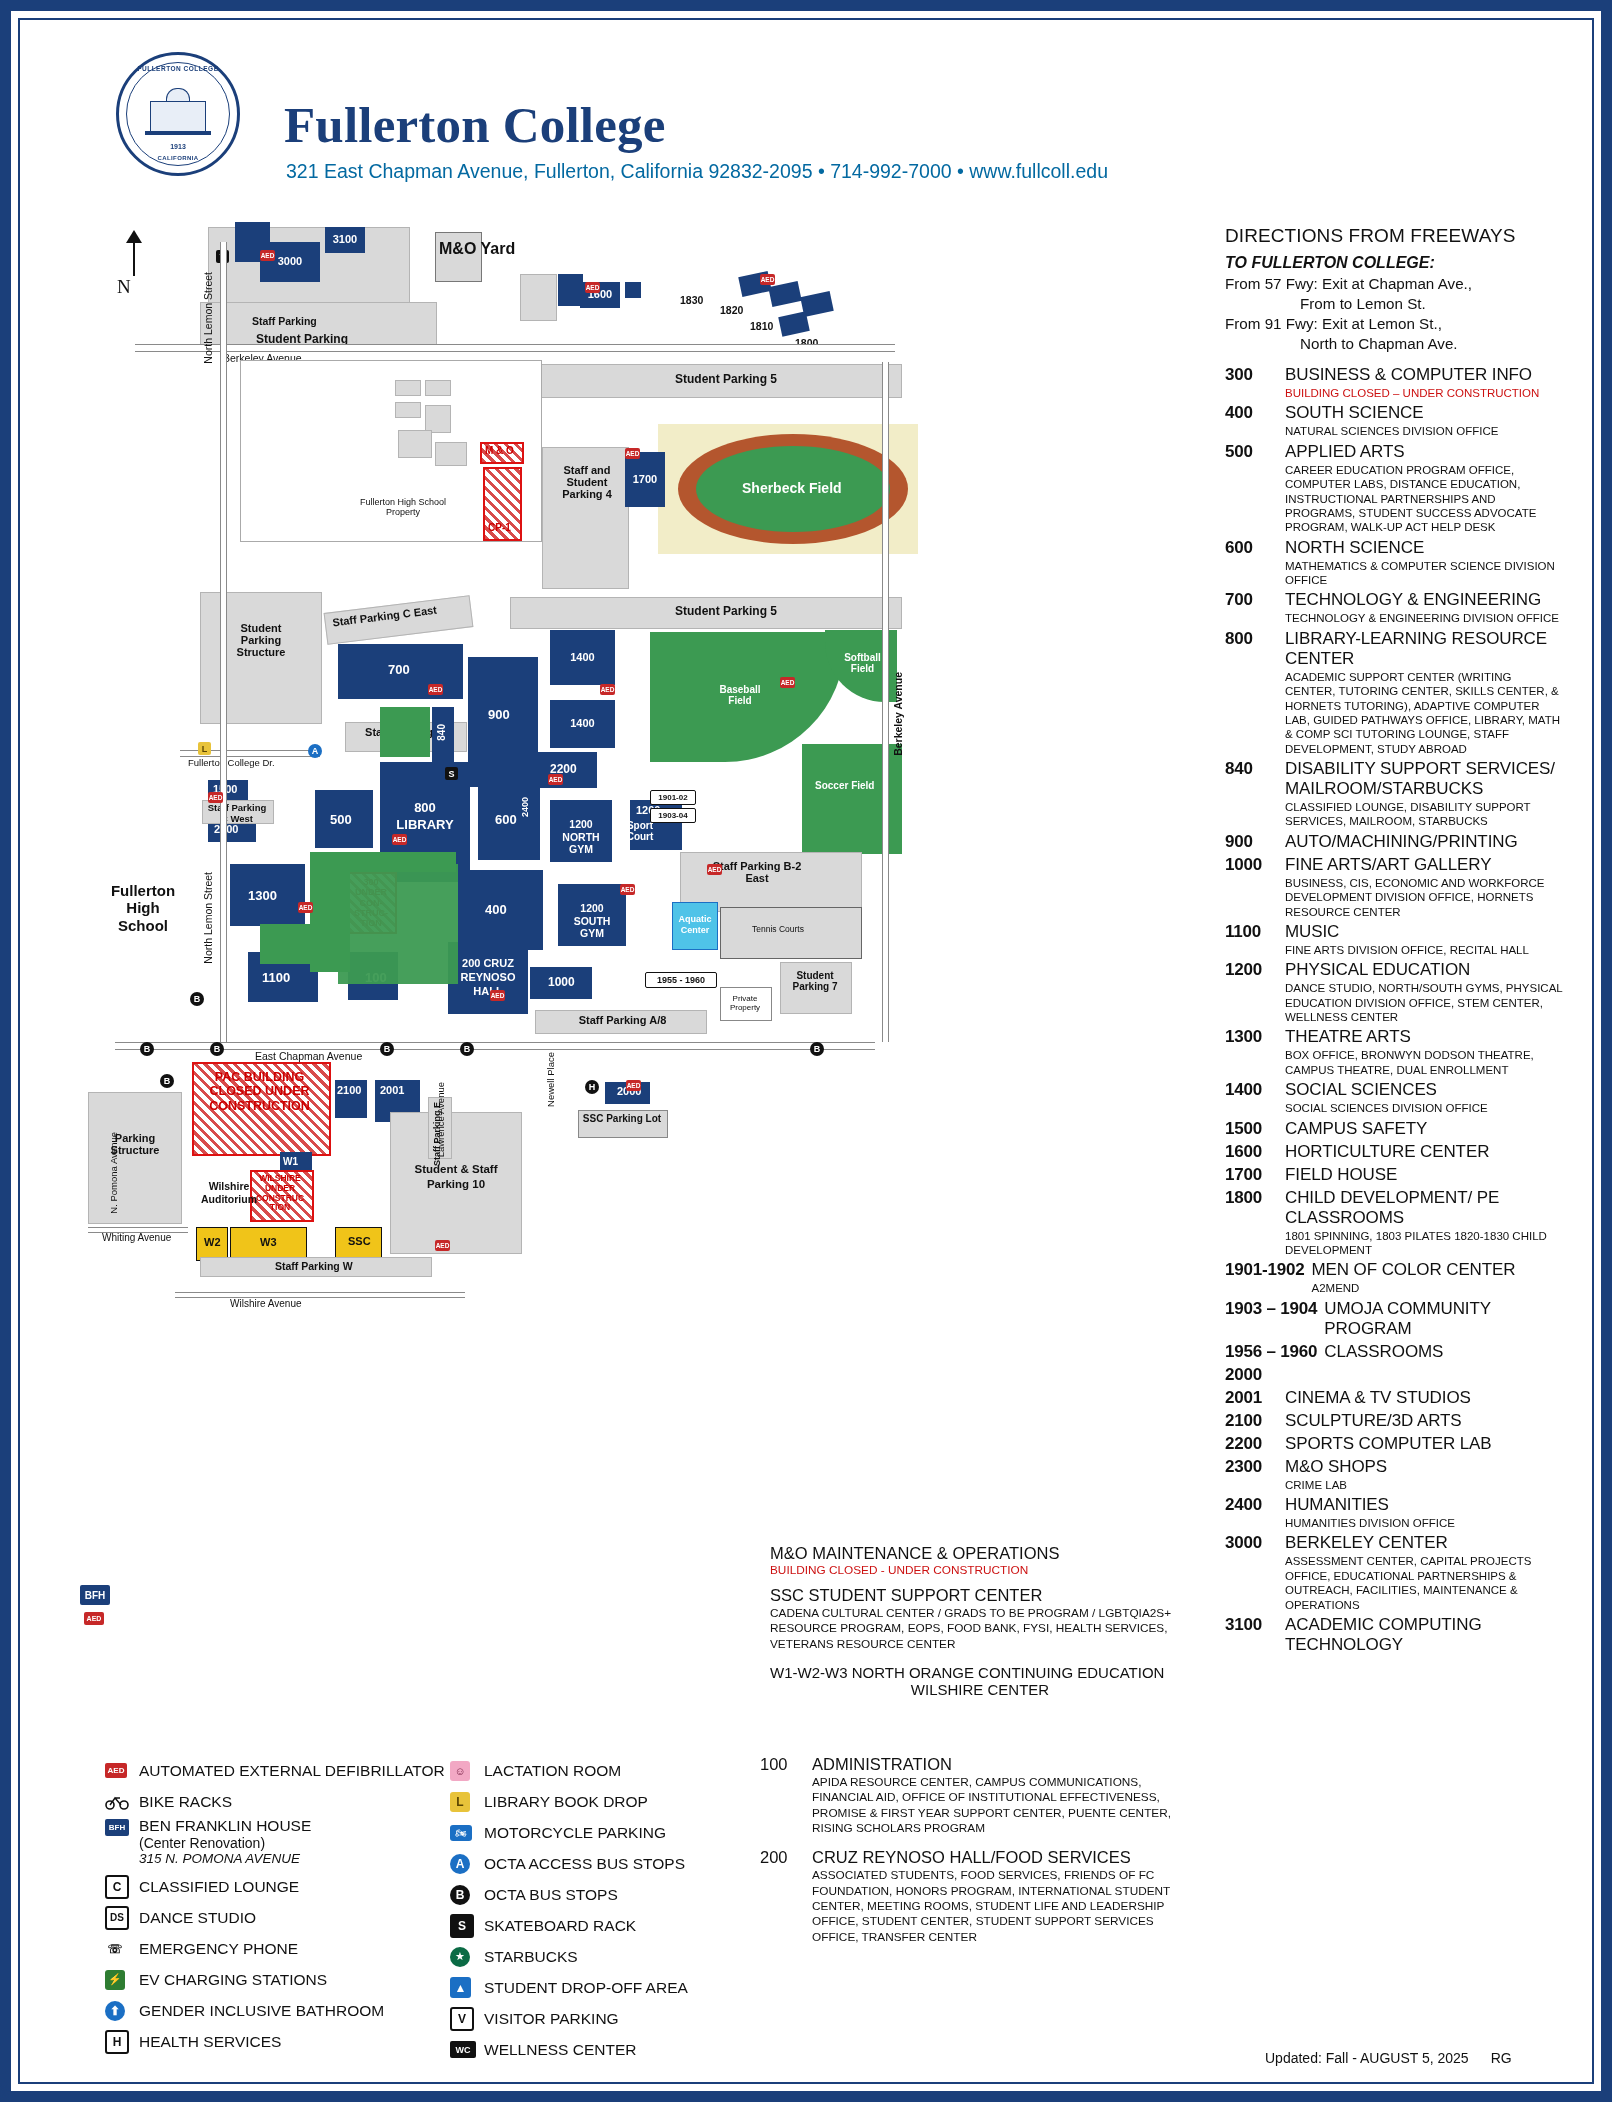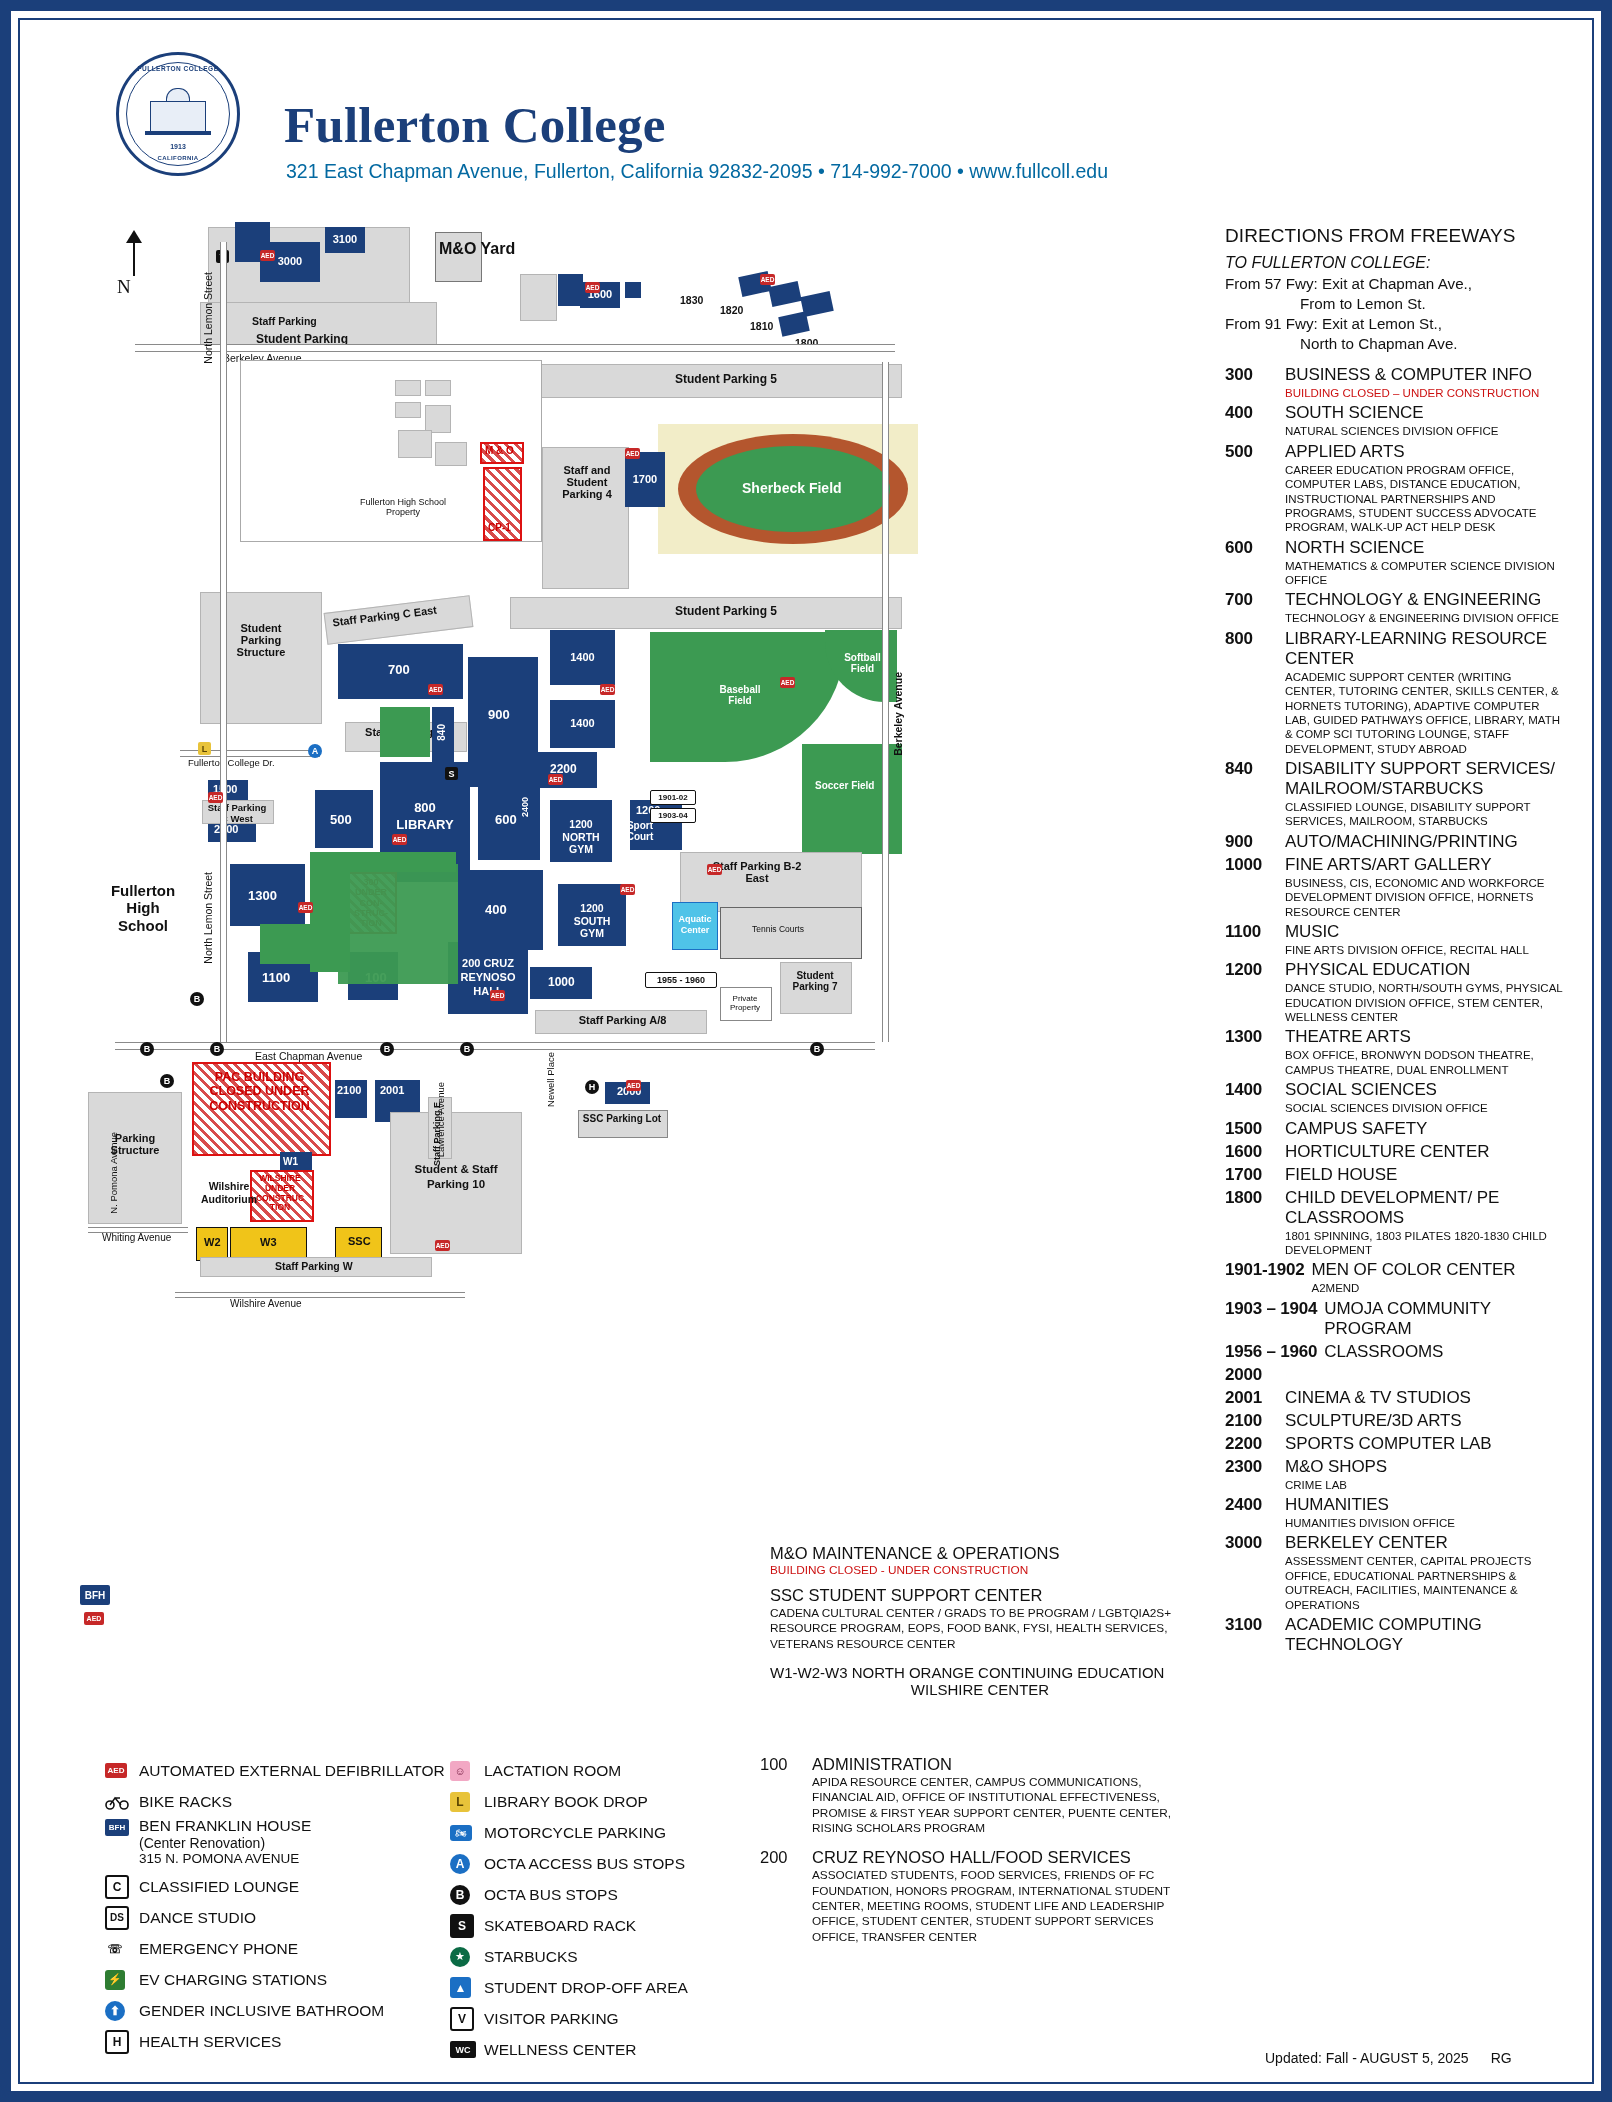--- a/index.html
+++ b/index.html
@@ -35,21 +35,21 @@
   .seal .base{position:absolute;left:50%;top:76px;transform:translateX(-50%);width:66px;height:4px;background:#1b3f7a;}
   .seal .top-txt{position:absolute;left:0;right:0;top:10px;text-align:center;font-size:6.5px;letter-spacing:.5px;color:#1b3f7a;font-weight:bold;}
   .seal .bot-txt{position:absolute;left:0;right:0;bottom:12px;text-align:center;font-size:6px;letter-spacing:.4px;color:#1b3f7a;font-weight:bold;}
   .seal .yr{position:absolute;left:0;right:0;bottom:23px;text-align:center;font-size:7px;color:#1b3f7a;font-weight:bold;}
   .coll-name{position:absolute;left:168px;top:48px;font-family:"Liberation Serif",serif;
       font-size:51px;font-weight:bold;color:#1b3f7a;letter-spacing:.2px;}
   .coll-addr{position:absolute;left:170px;top:112px;font-size:19.5px;color:#0369a1;}
   
   .rightcol{position:absolute;left:1205px;top:205px;width:340px;}
   .dir-title{font-size:19px;color:#111;font-weight:normal;letter-spacing:.1px;}
-  .dir-sub{font-style:italic;font-weight:normal;font-size:16px;margin-top:7px;}
+  .dir-sub{font-style:italic;font-weight:bold;font-size:16px;margin-top:7px;}
   .dir-line{font-size:15.2px;margin-top:3px;}
   .dir-line.ind{margin-left:75px;}
   .legend-list{margin-top:13px;}
   .lg{display:flex;margin-bottom:3px;}
   .lg .num{width:60px;flex:none;font-size:17px;font-weight:bold;color:#111;letter-spacing:-.2px;}
   .lg .body{flex:1;}
   .lg .name{font-size:17px;letter-spacing:-.1px;}
   .lg .desc{font-size:11.5px;line-height:1.25;margin-top:1px;}
   .lg .desc.red{color:#cc1111;}
   .wide .num{width:auto;padding-right:7px;}
@@ -618,21 +618,21 @@
       </div>
       <span>BIKE RACKS</span>
     </div>
     <div class="keyrow" style="height:54px;align-items:flex-start;">
       <div class="ic" style="padding-top:2px;">
             <div class="i-bfh">BFH</div>
           </div>
       <div>
         <div>BEN FRANKLIN HOUSE</div>
         <div style="font-size:14px;">(Center Renovation)</div>
-        <div style="font-size:13.5px;">315 N. POMONA AVENUE</div>
+        <div style="font-size:13.5px;font-style:italic;">315 N. POMONA AVENUE</div>
       </div>
     </div>
     <div class="keyrow">
       <div class="ic">
             <div class="i-sqb">C</div>
           </div>
       <span>CLASSIFIED LOUNGE</span>
     </div>
     <div class="keyrow">
       <div class="ic">

